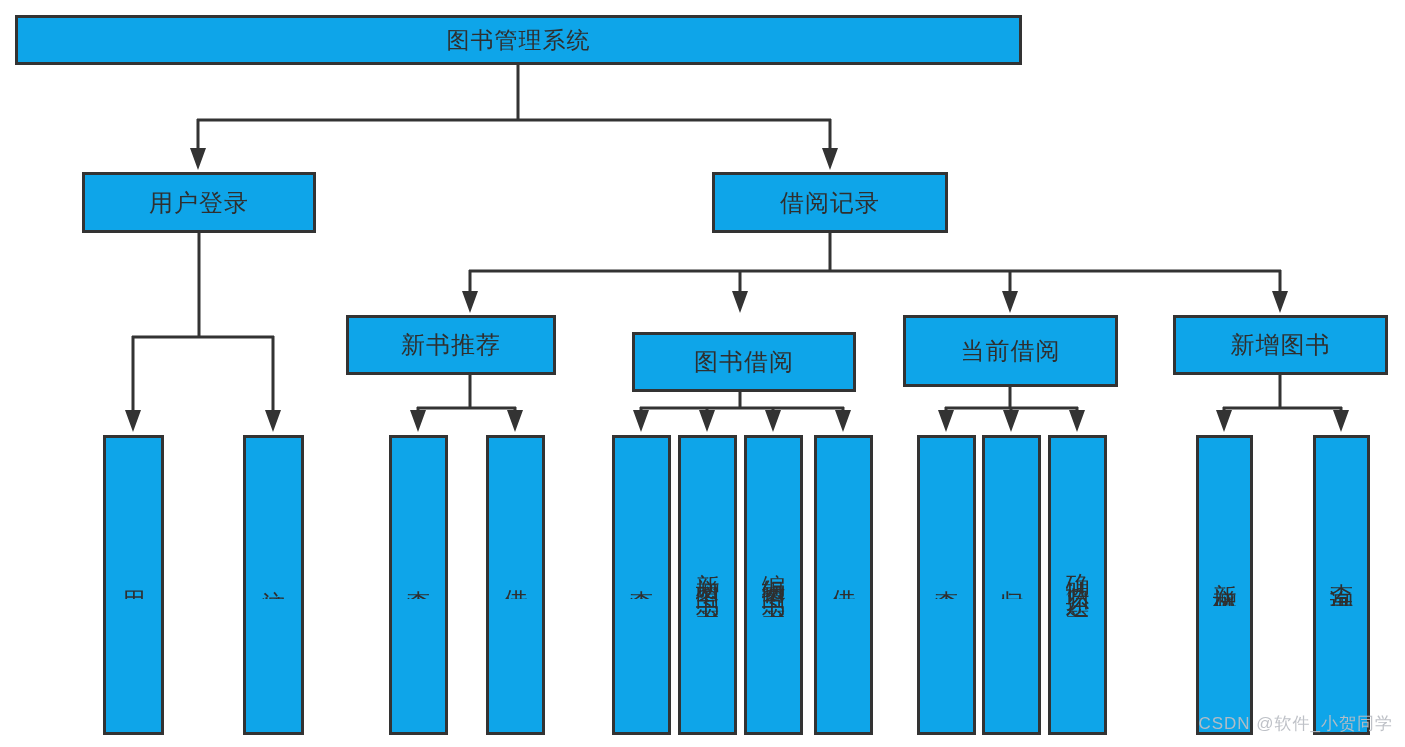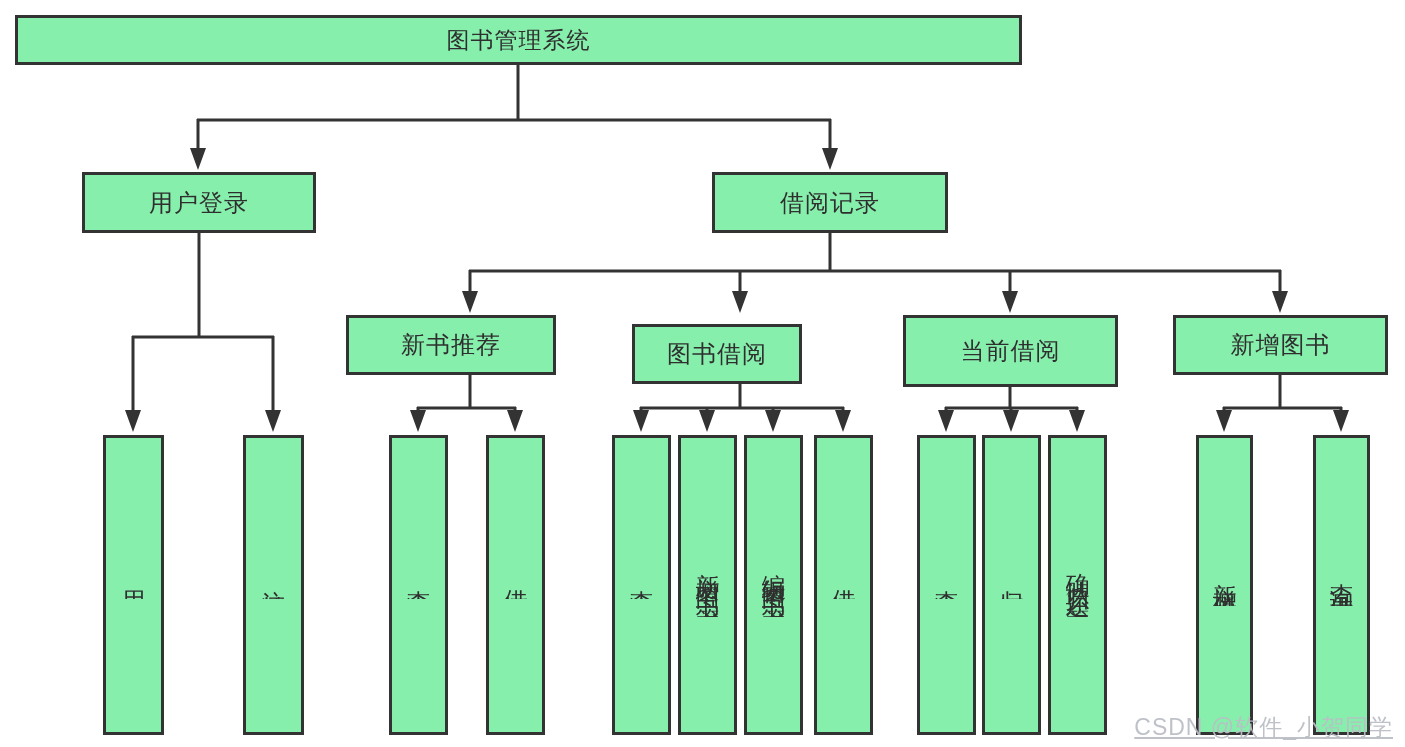--- a/index.html
+++ b/index.html
@@ -10,45 +10,44 @@
     overflow:hidden;
     font-family:"Liberation Sans", sans-serif;
   }
   .connectors{position:absolute;left:0;top:0;z-index:1;}
   .ln{fill:none;stroke:#333333;stroke-width:3;}
   .tri{fill:#333333;stroke:none;}
   .box{
     position:absolute;
     box-sizing:border-box;
     border:3px solid #333333;
-    background:#86efac;
+    background:#0ea5e9;
     display:flex;align-items:center;justify-content:center;
     z-index:2;
   }
   .ht{font-size:24px;color:#2f2f2f;letter-spacing:1px;}
   .root-box .ht{font-size:23px;}
   .vt{
     writing-mode:vertical-rl;
     text-orientation:mixed;
     font-size:24px;
     letter-spacing:7px;
     line-height:1;
     color:#2f2f2f;
     max-height:292px;
     overflow:hidden;
   }
   .watermark{
     position:absolute;
     right:12px;top:712px;
     z-index:3;
-    font-size:23px;
+    font-size:17px;
     color:rgba(186,190,196,0.95);
     letter-spacing:1px;
     white-space:nowrap;
-    text-decoration:underline;
   }
 </style>
 </head>
 <body>
 
 <div class="stage">
 
   <svg class="connectors" width="1405" height="747" viewBox="0 0 1405 747">
     <path class="ln" d="
       M518 65 V121 M197 120 H831 M198 119 V152 M830 119 V152
@@ -75,21 +74,21 @@
   <div class="box" style="left:82px;top:172px;width:234px;height:61px">
     <span class="ht">用户登录</span>
   </div>
   <div class="box" style="left:712px;top:172px;width:236px;height:61px">
     <span class="ht">借阅记录</span>
   </div>
 
   <div class="box" style="left:346px;top:315px;width:210px;height:60px">
     <span class="ht">新书推荐</span>
   </div>
-  <div class="box" style="left:632px;top:324px;width:170px;height:60px">
+  <div class="box" style="left:632px;top:332px;width:224px;height:60px">
     <span class="ht">图书借阅</span>
   </div>
   <div class="box" style="left:903px;top:315px;width:215px;height:72px">
     <span class="ht">当前借阅</span>
   </div>
   <div class="box" style="left:1173px;top:315px;width:215px;height:60px">
     <span class="ht">新增图书</span>
   </div>
 
   <div class="box" style="left:103px;top:435px;width:61px;height:300px">

